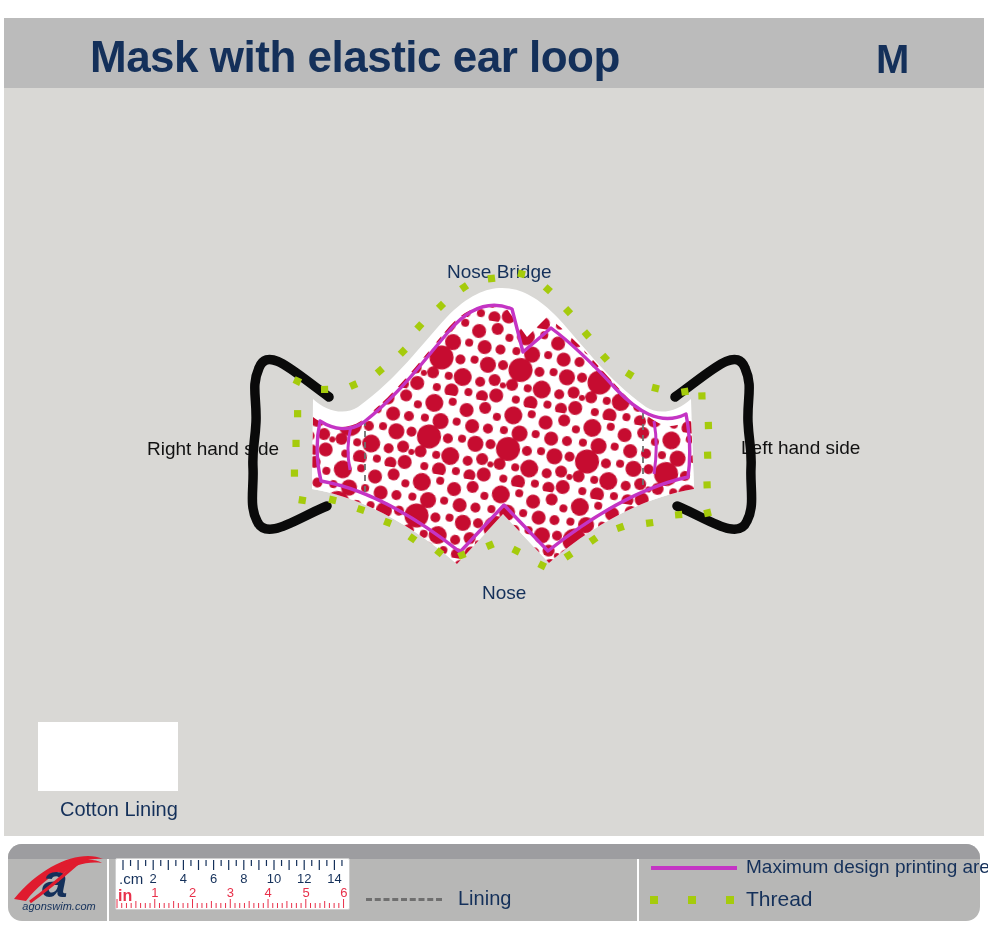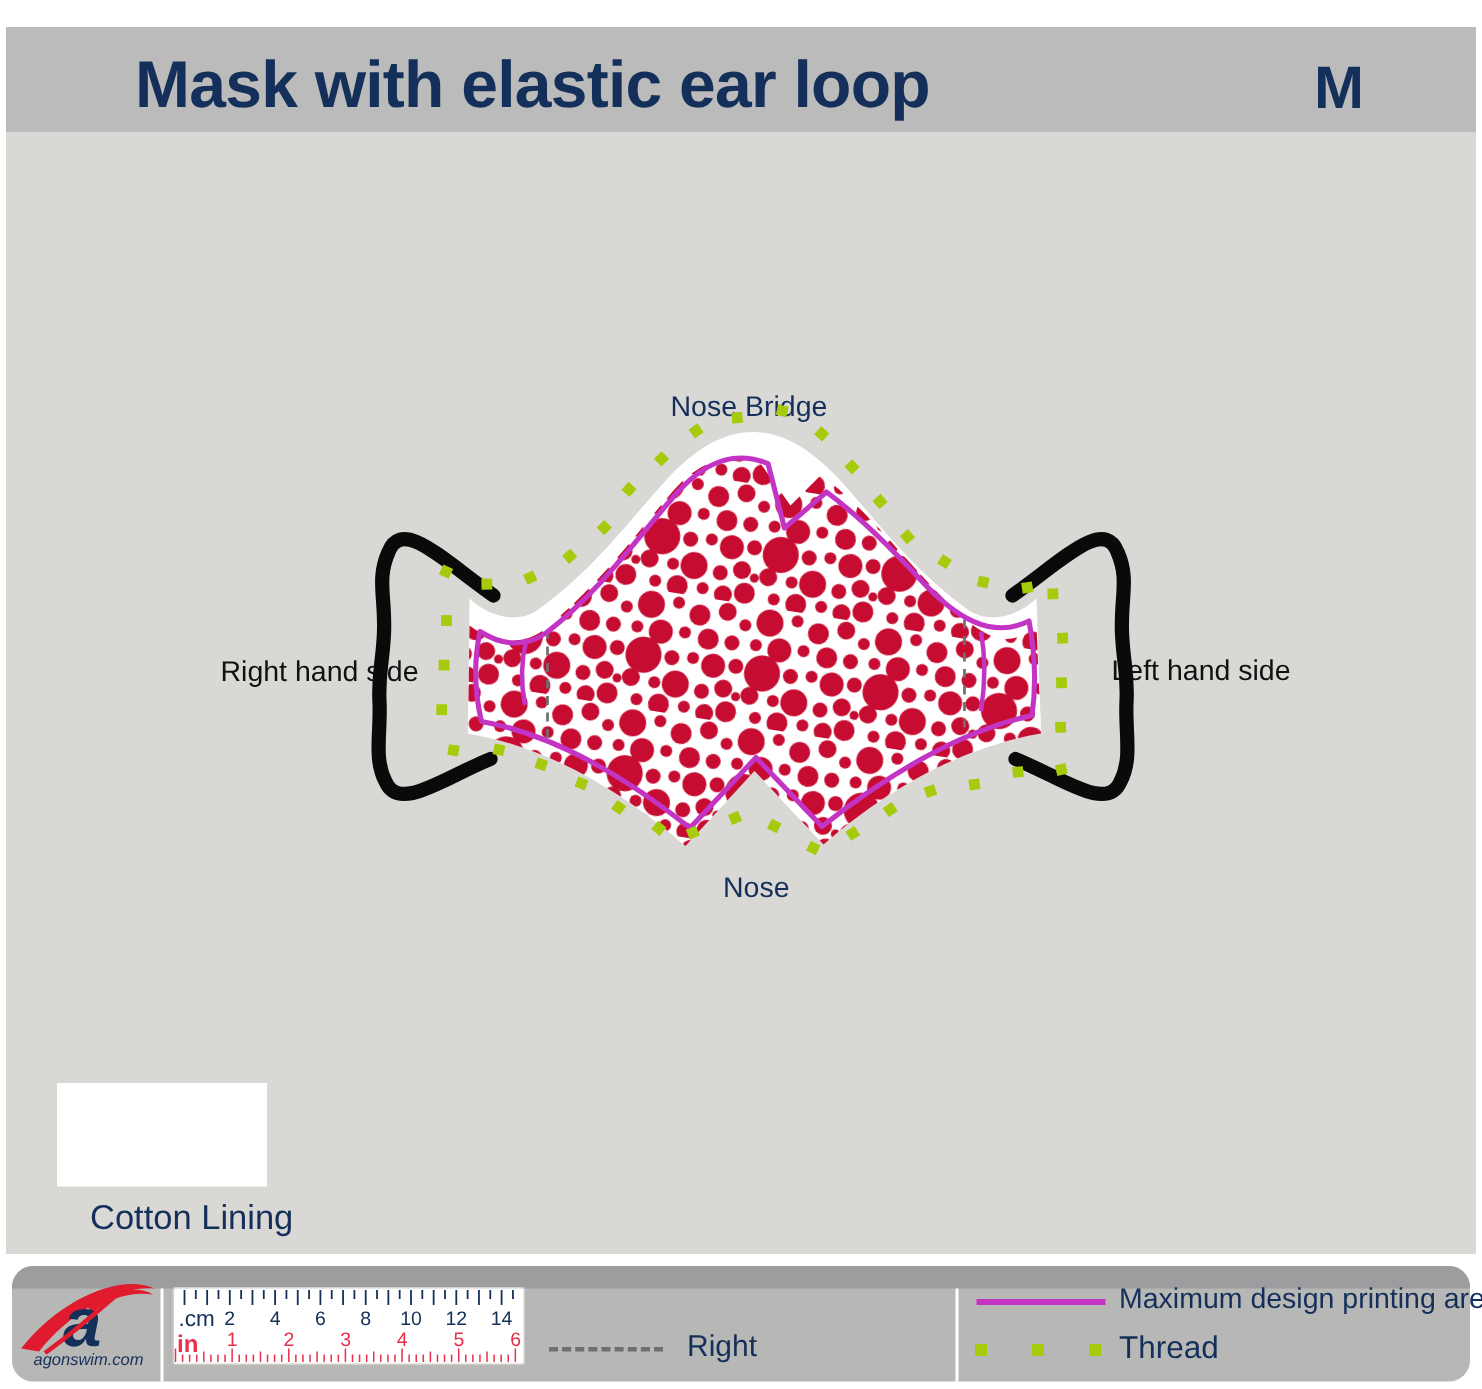--- a/index.html
+++ b/index.html
@@ -17,21 +17,21 @@
   .size{position:absolute;left:872px;top:19px;font-size:40px;font-weight:600;color:var(--navy)}
   .main{position:absolute;left:4px;top:88px;right:4px;height:748px;background:var(--main-gray)}
   svg.mask{position:absolute;left:0;top:0;z-index:2;pointer-events:none}
   .lbl{position:absolute;z-index:1;font-size:19px;color:var(--navy);white-space:nowrap}
   .lbl.black{color:var(--side-label-black)}
   .lbl-nose{left:447px;top:261px}
   .lbl-chin{left:482px;top:582px}
   .lbl-rhs{left:147px;top:438px}
   .lbl-lhs{left:741px;top:437px}
   .cotton{position:absolute;left:38px;top:722px;width:140px;height:69px;background:#ffffff;z-index:1}
-  .cotton-label{left:60px;top:798px;font-size:23px}
+  .cotton-label{left:60px;top:798px;font-size:20px}
   .footer{position:absolute;left:8px;top:844px;width:972px;height:77px;background:var(--footer-gray);
           border-radius:14px;z-index:3}
   .footer-strip{position:absolute;left:0;top:0;width:100%;height:15px;background:var(--footer-strip-gray);
                 border-radius:14px 14px 0 0}
   .divider{position:absolute;top:15px;bottom:0;width:2px;background:#ffffff}
   .div1{left:99px}.div2{left:629px}
   .logo{position:absolute;left:6px;top:5px}
   .ruler-box{position:absolute;left:107px;top:14px}
   .ruler-box svg{background:#ffffff;border:1px solid #cfcfcf;border-radius:2px;display:block}
   .thread-dash{position:absolute;left:358px;top:54px;width:76px;height:0;
@@ -283,21 +283,21 @@
         <text x="76.6" y="38" text-anchor="middle" font-size="13" fill="var(--ruler-red)">2</text>
         <text x="114.39999999999999" y="38" text-anchor="middle" font-size="13" fill="var(--ruler-red)">3</text>
         <text x="152.2" y="38" text-anchor="middle" font-size="13" fill="var(--ruler-red)">4</text>
         <text x="190" y="38" text-anchor="middle" font-size="13" fill="var(--ruler-red)">5</text>
         <text x="227.79999999999998" y="38" text-anchor="middle" font-size="13" fill="var(--ruler-red)">6</text>
         <text x="2" y="42" font-size="16" font-weight="bold" fill="var(--ruler-red)">in</text>
       </svg>
   </div>
 
   <div class="thread-dash"></div>
-  <div class="thread-label">Right</div>
+  <div class="thread-label">Lining</div>
 
   <div class="legend-line"></div>
   <div class="legend-line-label">Maximum design printing area</div>
 
   <div class="bleed-swatches">
     <span></span>
     <span></span>
     <span></span>
   </div>
   <div class="legend-bleed-label">Thread</div>

